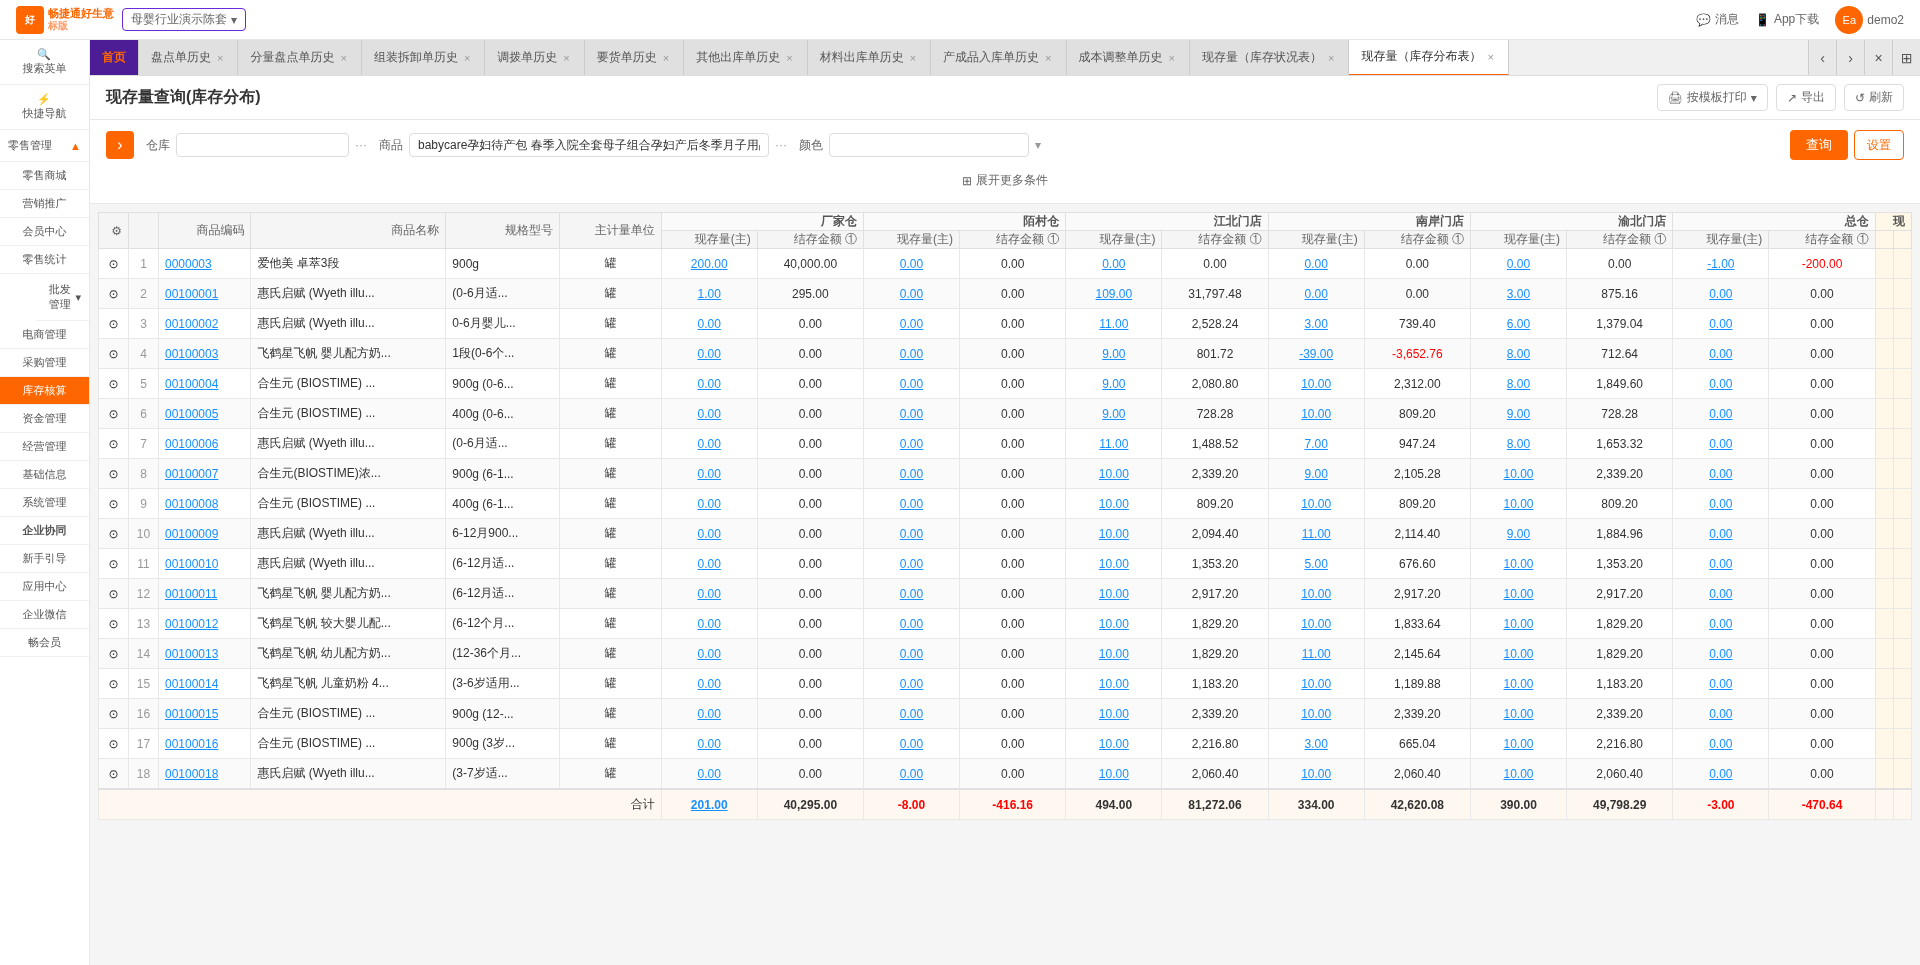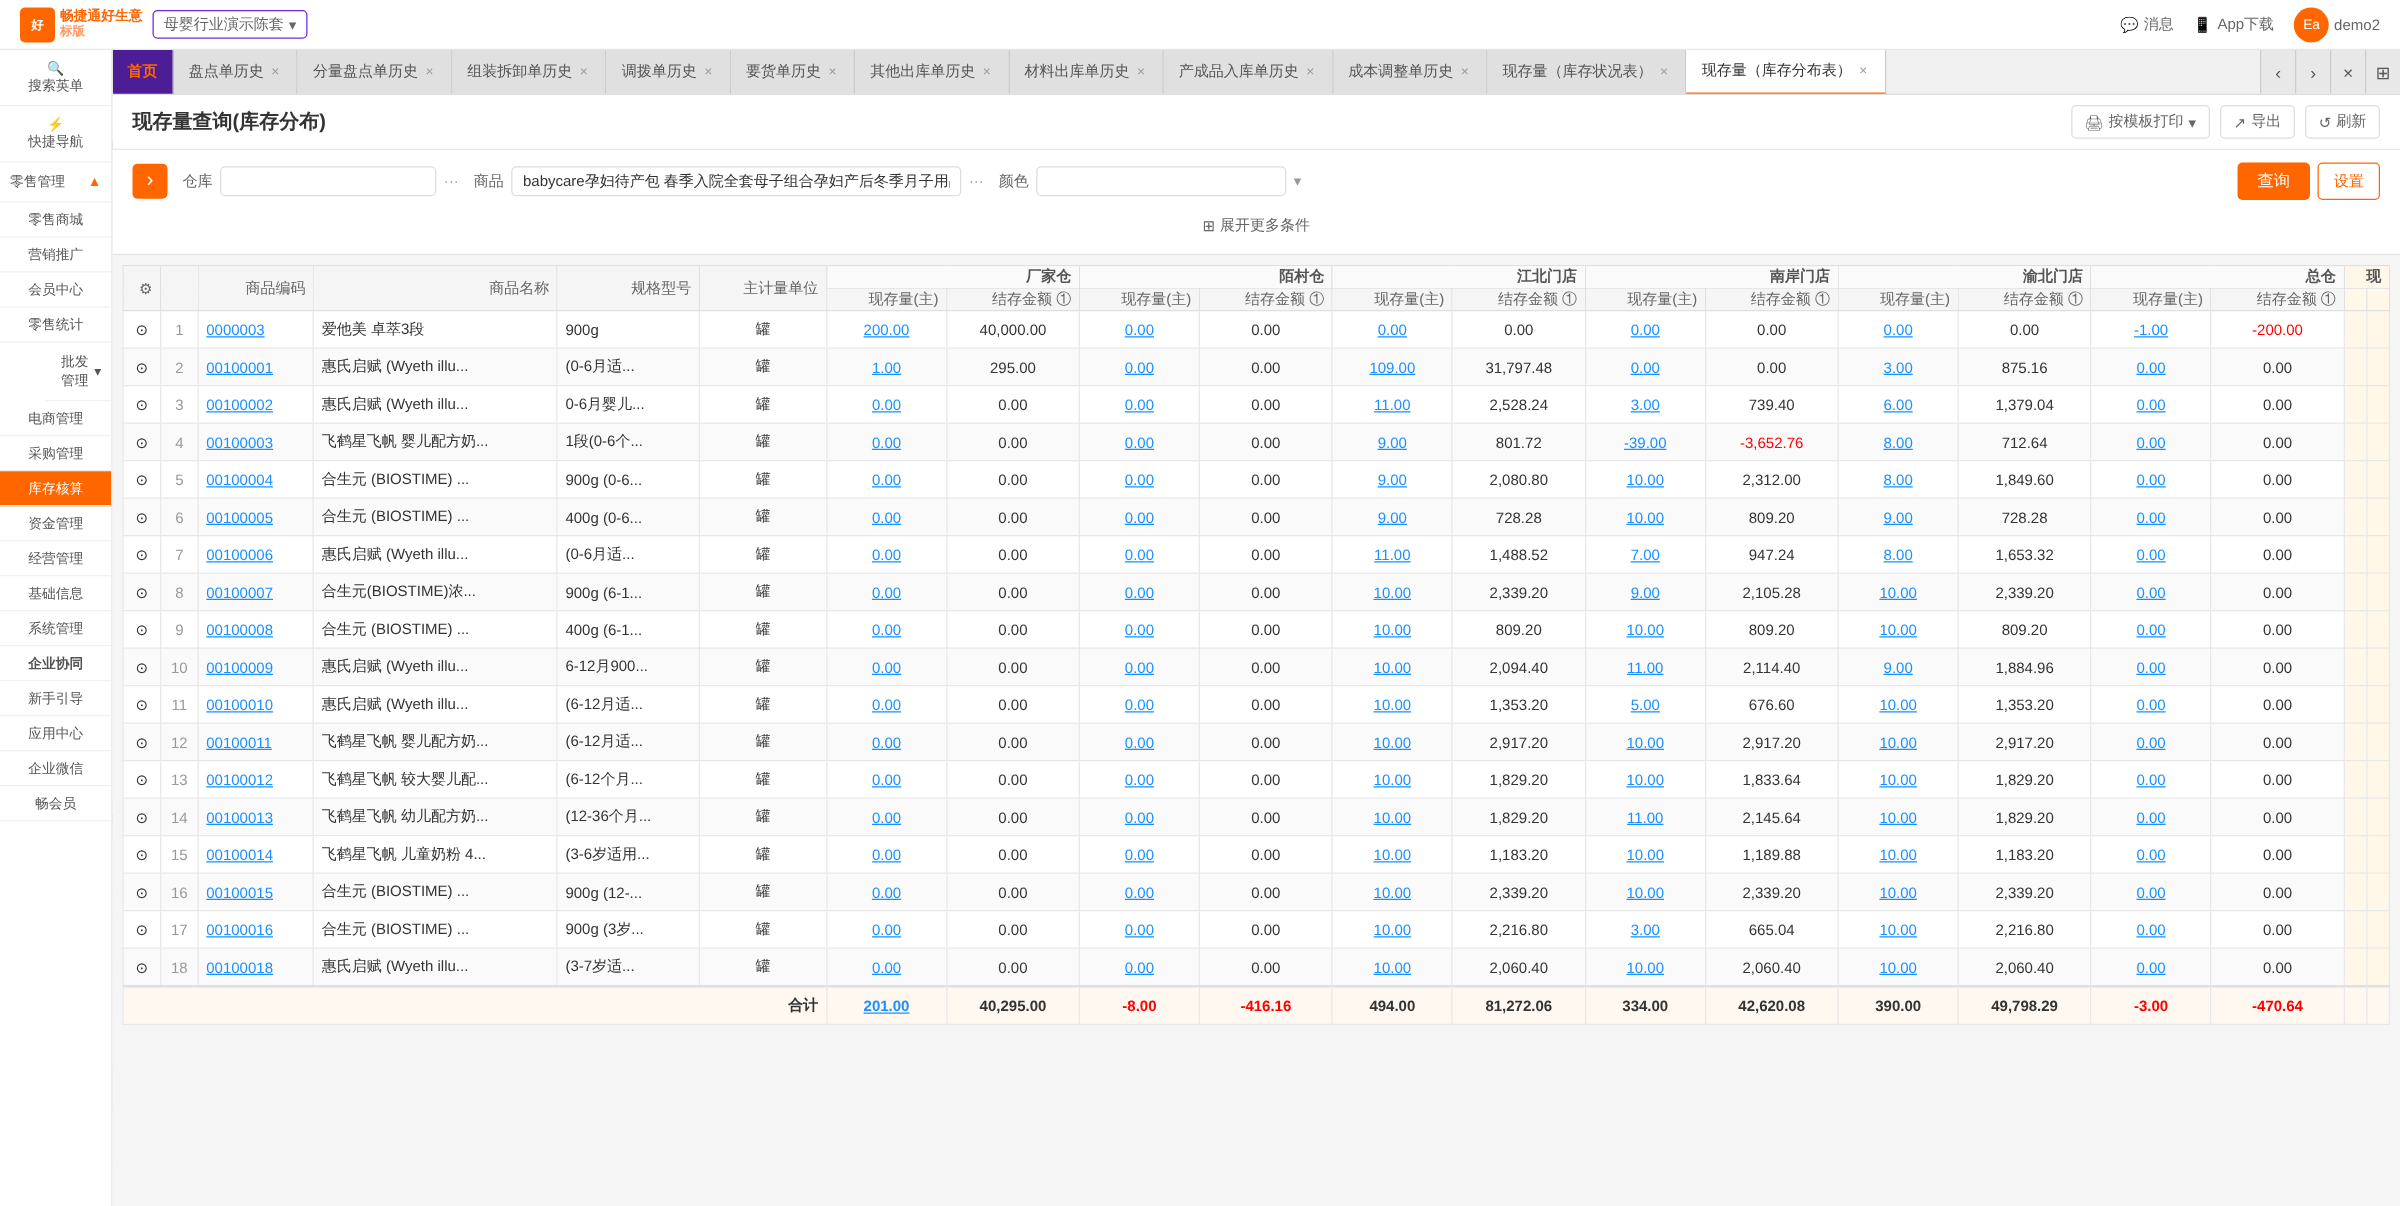--- a/index.html
+++ b/index.html
@@ -852,21 +852,21 @@
     <td class="link">10.00</td>
     <td>2,060.40</td>
     <td class="link">0.00</td>
     <td>0.00</td>
     <td style="background:#fff8e8;"></td>
     <td style="background:#fff8e8;"></td>
   </tr>
         </tbody>
       <tfoot>
         <tr class="footer-row">
-          <td colspan="6" style="text-align:right;font-weight:bold;">合计</td>
+          <td colspan="6" style="text-align:right;font-weight:normal;">合计</td>
           <td class="link">201.00</td>
           <td>40,295.00</td>
           <td class="red">-8.00</td>
           <td class="red">-416.16</td>
           <td>494.00</td>
           <td>81,272.06</td>
           <td>334.00</td>
           <td>42,620.08</td>
           <td>390.00</td>
           <td>49,798.29</td>

